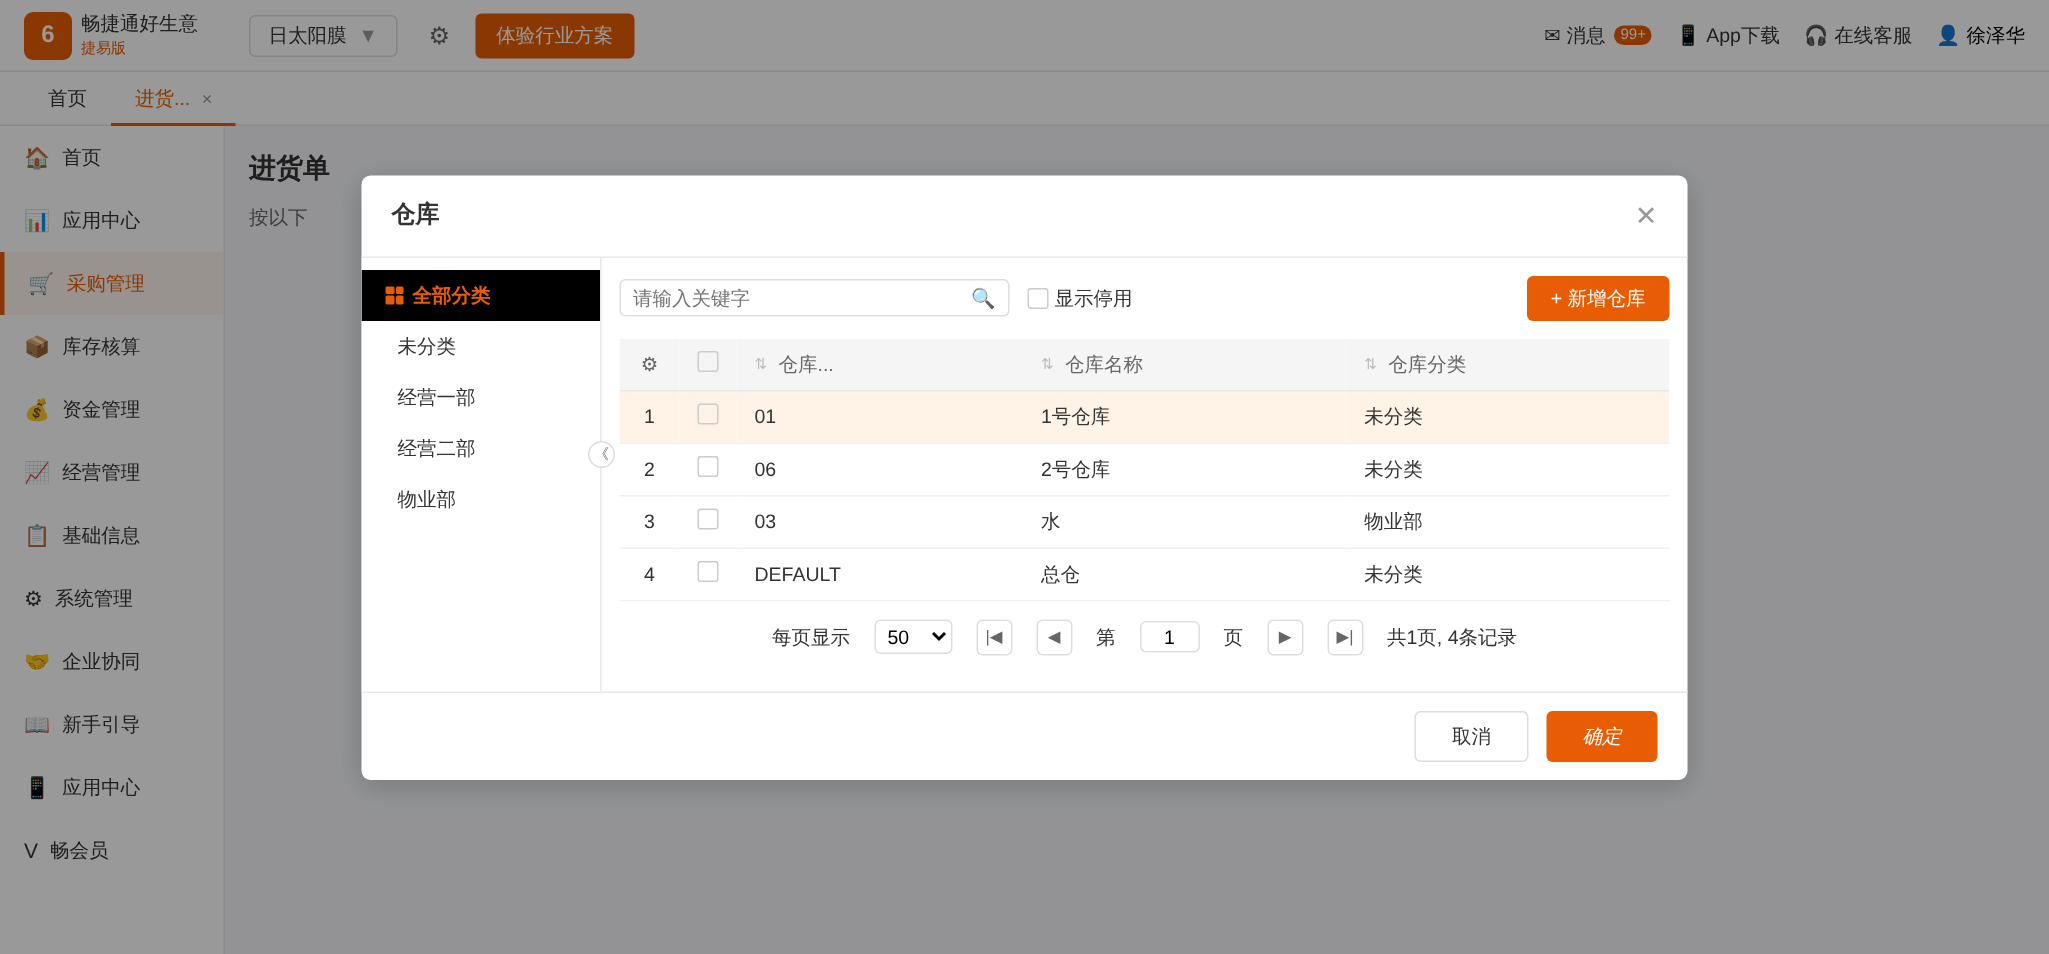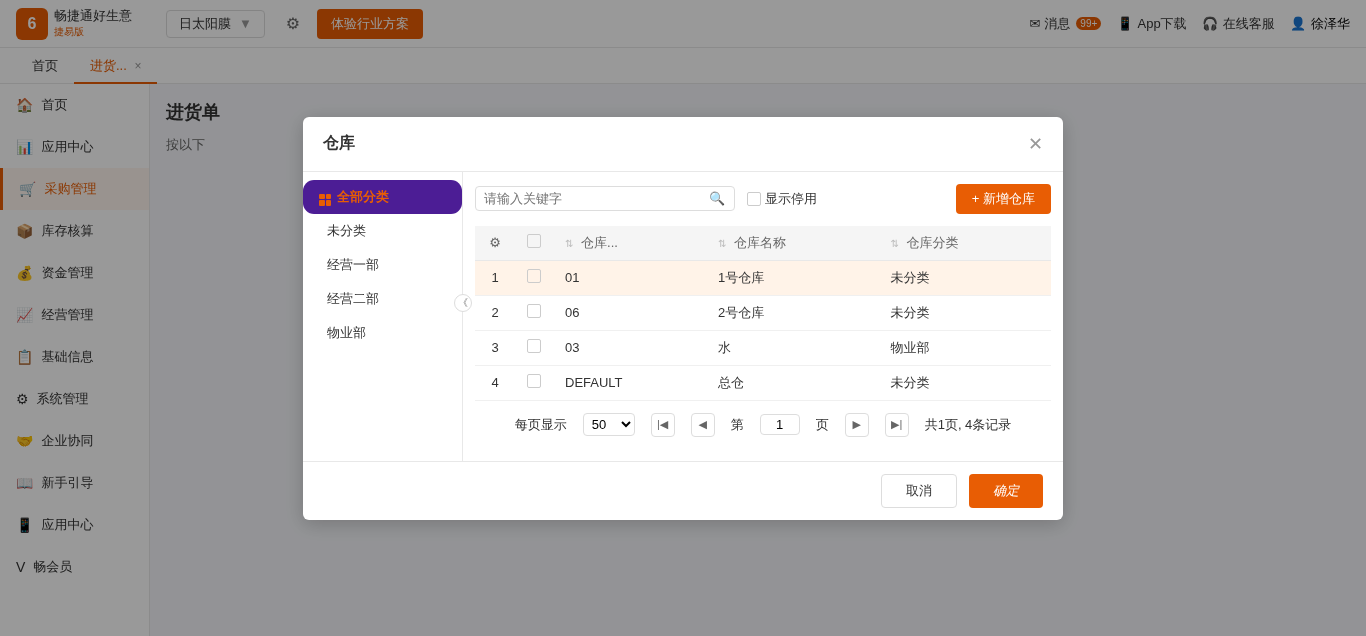--- a/index.html
+++ b/index.html
@@ -118,21 +118,21 @@
       z-index: 100;
       display: flex;
       align-items: center;
       justify-content: center;
     }
 
     
     .modal {
       background: #fff;
       border-radius: 6px;
-      width: 760px;
+      width: 884px;
       max-height: 560px;
       display: flex;
       flex-direction: column;
       box-shadow: 0 4px 20px rgba(0,0,0,0.2);
     }
     .modal-header {
       display: flex; align-items: center; justify-content: space-between;
       padding: 16px 20px;
       border-bottom: 1px solid #e8e8e8;
     }
@@ -145,26 +145,25 @@
     }
 
     
     .category-panel {
       width: 160px;
       border-right: 1px solid #e8e8e8;
       padding: 8px 0;
       background: #fff;
     }
     .category-all {
-      display: flex; align-items: flex-end; gap: 6px;
+      display: flex; align-items: center; gap: 6px;
       padding: 8px 16px;
       font-size: 13px; font-weight: bold; color: #e85d04;
-      background: #4c1d95;
+      background: #000000;
       cursor: pointer;
-      border-radius: 11px;
     }
     .category-item {
       padding: 8px 16px 8px 24px;
       font-size: 13px; color: #333;
       cursor: pointer;
     }
 
     
     .table-panel {
       flex: 1;

